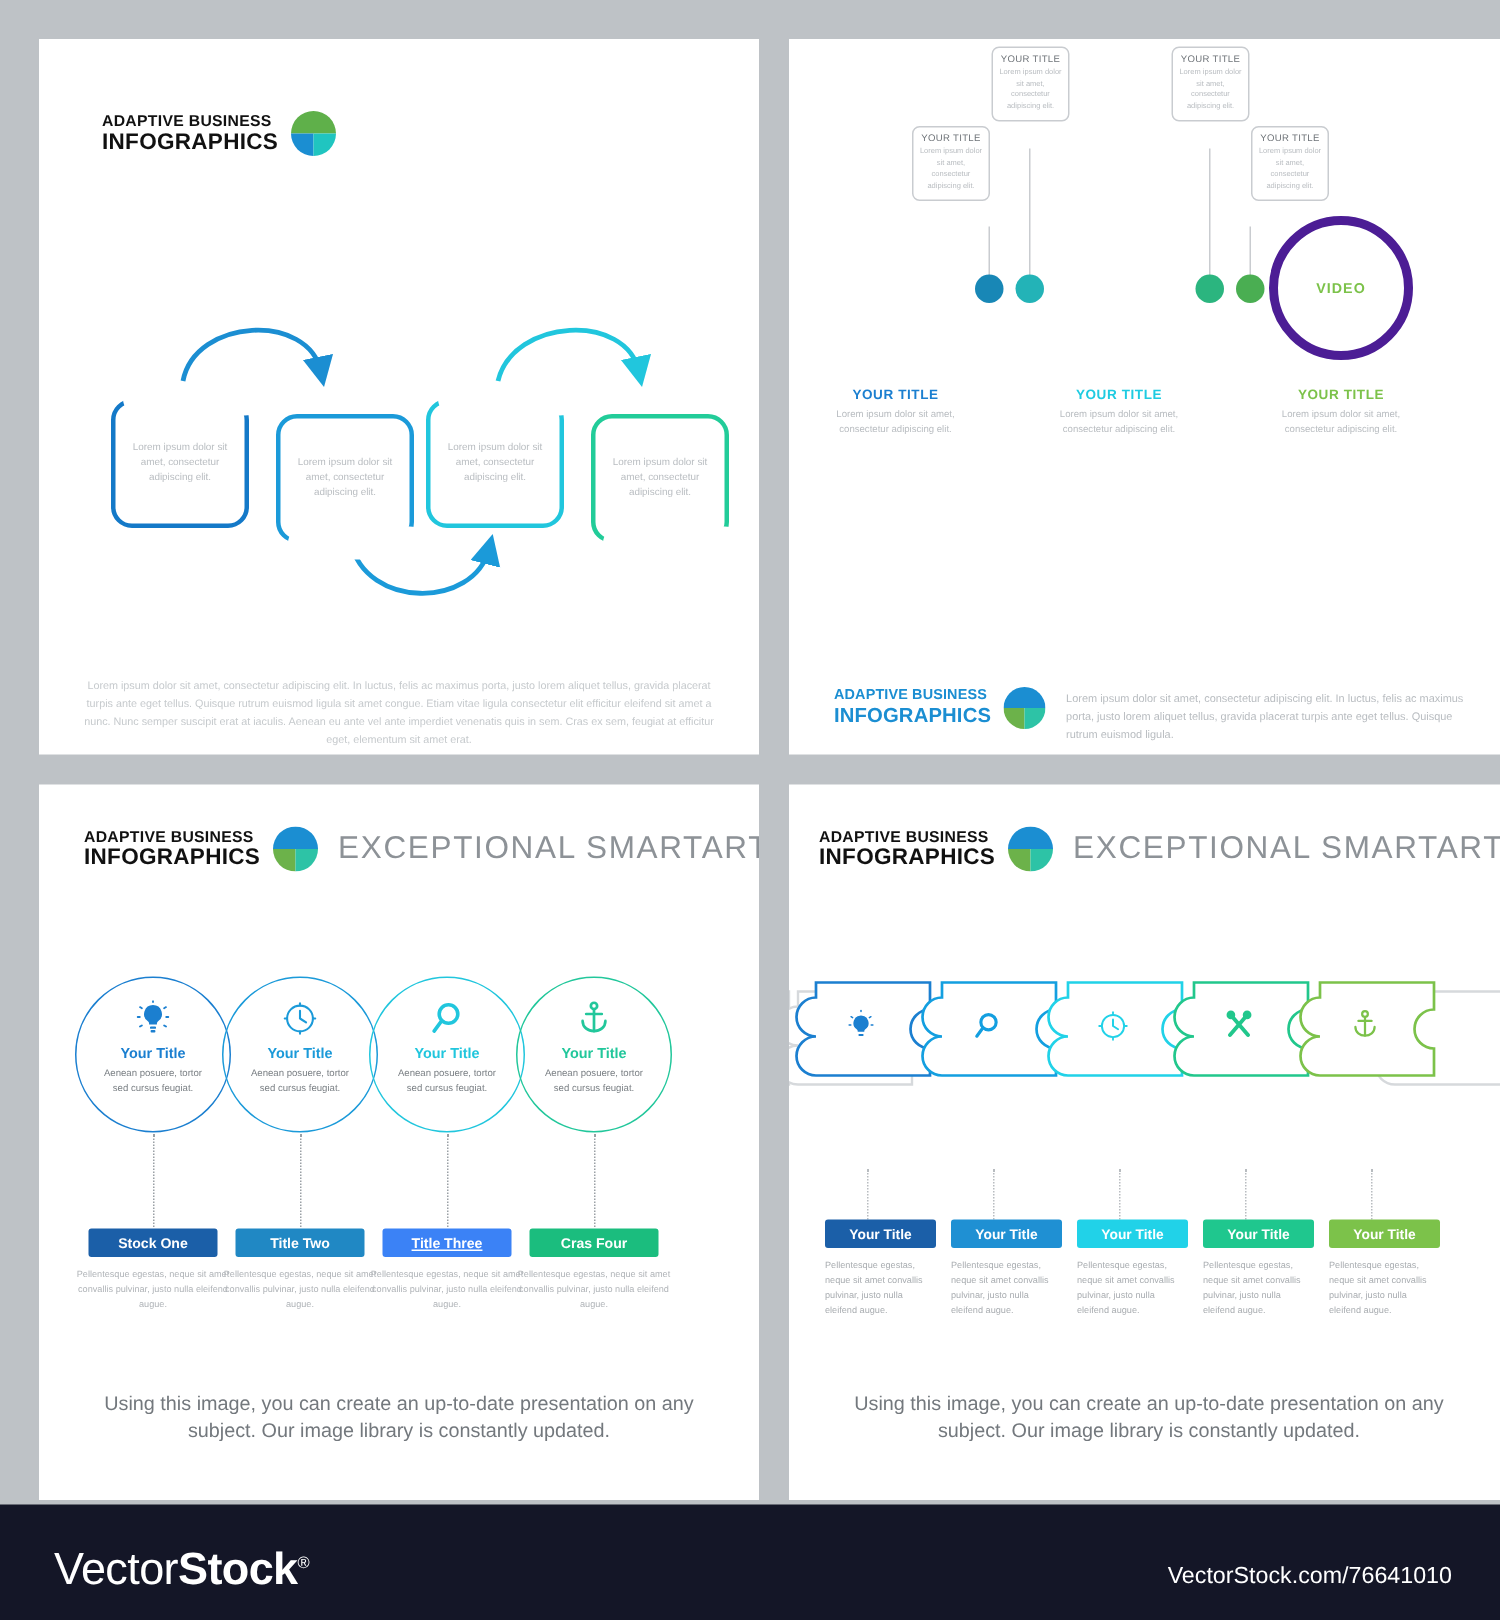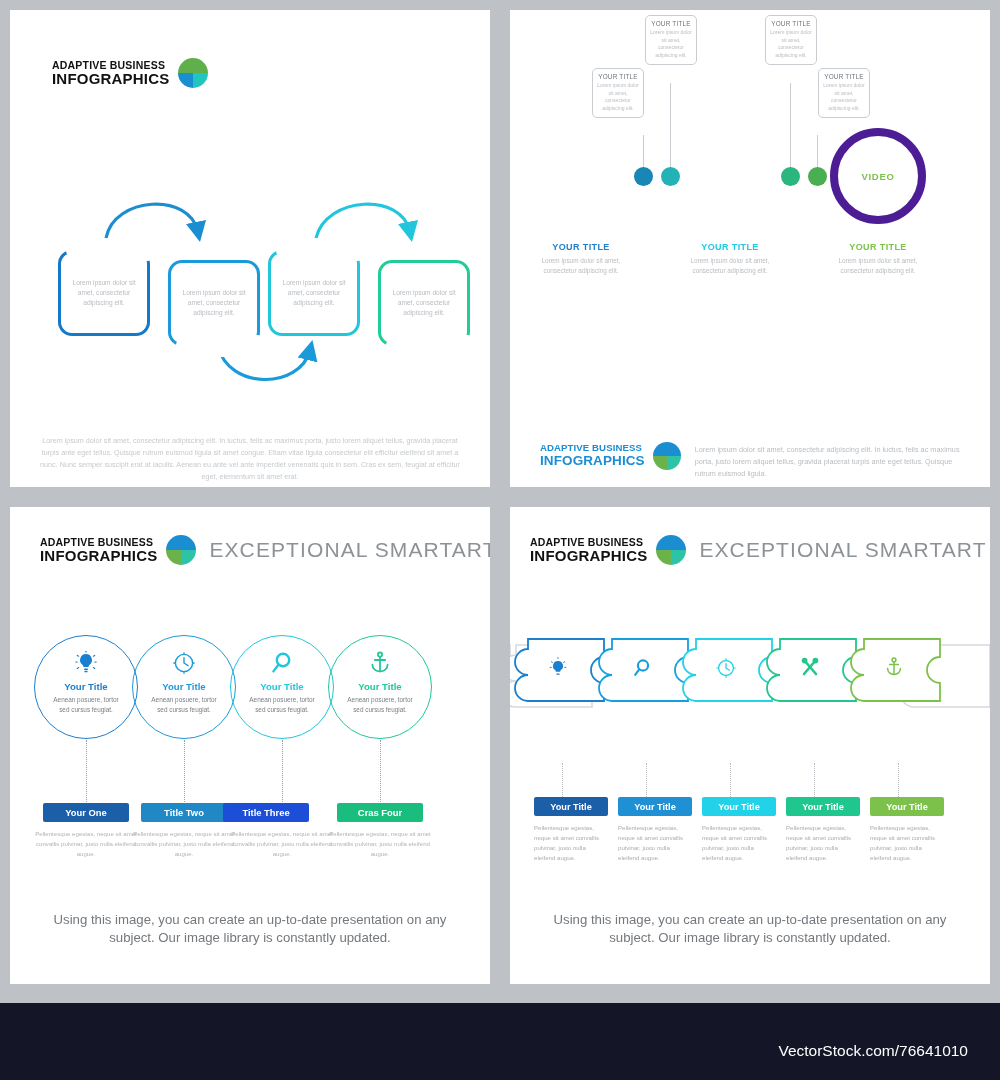--- a/index.html
+++ b/index.html
@@ -10,21 +10,21 @@
     overflow: hidden;
     position: relative;
   }
   .grid {
     position: absolute; left: 0; top: 0;
     width: 1000px; height: 995px;
     display: grid;
     grid-template-columns: 480px 480px;
     grid-template-rows: 477px 477px;
     gap: 20px 20px;
-    padding: 10px;
+    padding: 26px;
   }
   .panel {
     background: #ffffff;
     position: relative;
     overflow: hidden;
   }
 
   
   .hdr { position: absolute; display: flex; align-items: center; }
   .hdr-txt { line-height: 1.0; text-align: left; }
@@ -232,21 +232,21 @@
     <div class="callout" style="left:308px; top:58px;">
       <div class="ct">YOUR TITLE</div>
       <div class="cb">Lorem ipsum dolor sit amet, consectetur adipiscing elit.</div>
     </div>
 
     <div class="stem" style="left:133px; top:125px; height:45px;"></div>
     <div class="stem" style="left:160px; top:73px; height:97px;"></div>
     <div class="stem" style="left:280px; top:73px; height:97px;"></div>
     <div class="stem" style="left:307px; top:125px; height:45px;"></div>
 
-    <div class="ring" style="left:320px; top:118px; width:96px; height:96px; border:8px solid #4c1d95; color:#7cc24a;">
+    <div class="ring" style="left:320px; top:118px; width:96px; height:96px; border:6px solid #4c1d95; color:#7cc24a;">
       <span>VIDEO</span>
     </div>
 
     <div class="dot" style="left:124px; top:157px; width:19px; height:19px; background:#1887b6;"></div>
     <div class="dot" style="left:151px; top:157px; width:19px; height:19px; background:#23b3b7;"></div>
     <div class="dot" style="left:271px; top:157px; width:19px; height:19px; background:#2bb57f;"></div>
     <div class="dot" style="left:298px; top:157px; width:19px; height:19px; background:#4aae52;"></div>
 
     <div class="p2-col" style="left:16px; top:232px;">
       <div class="t" style="color:#1b7fd0;">YOUR TITLE</div>
@@ -354,23 +354,23 @@
       </div>
       <div class="t" style="color:#22c79b;">Your Title</div>
       <div class="d">Aenean posuere, tortor sed cursus feugiat.</div>
     </div>
 
     <div class="vdash" style="left:76px;  top:233px; height:62px;"></div>
     <div class="vdash" style="left:174px; top:233px; height:62px;"></div>
     <div class="vdash" style="left:272px; top:233px; height:62px;"></div>
     <div class="vdash" style="left:370px; top:233px; height:62px;"></div>
 
-    <div class="tbar" style="left:33px;  top:296px; background:#1b5fa8;">Your One</div>
+    <div class="tbar" style="left:33px;  top:296px; background:#1b5fa8;">Stock One</div>
     <div class="tbar" style="left:131px; top:296px; background:#2088c4;">Title Two</div>
-    <div class="tbar" style="left:213px; top:296px; background:#1d4ed8;">Title Three</div>
+    <div class="tbar" style="left:229px; top:296px; background:#3b82f6;text-decoration:underline;">Title Three</div>
     <div class="tbar" style="left:327px; top:296px; background:#1bbd7e;">Cras Four</div>
 
     <div class="tdesc" style="left:24px;  top:322px;">Pellentesque egestas, neque sit amet convallis pulvinar, justo nulla eleifend augue.</div>
     <div class="tdesc" style="left:122px; top:322px;">Pellentesque egestas, neque sit amet convallis pulvinar, justo nulla eleifend augue.</div>
     <div class="tdesc" style="left:220px; top:322px;">Pellentesque egestas, neque sit amet convallis pulvinar, justo nulla eleifend augue.</div>
     <div class="tdesc" style="left:318px; top:322px;">Pellentesque egestas, neque sit amet convallis pulvinar, justo nulla eleifend augue.</div>
 
     <div class="p34-caption">Using this image, you can create an up-to-date presentation on any subject. Our image library is constantly updated.</div>
   </div>
 
@@ -461,14 +461,17 @@
     <div class="p4desc" style="left:108px; top:316px;">Pellentesque egestas, neque sit amet convallis pulvinar, justo nulla eleifend augue.</div>
     <div class="p4desc" style="left:192px; top:316px;">Pellentesque egestas, neque sit amet convallis pulvinar, justo nulla eleifend augue.</div>
     <div class="p4desc" style="left:276px; top:316px;">Pellentesque egestas, neque sit amet convallis pulvinar, justo nulla eleifend augue.</div>
     <div class="p4desc" style="left:360px; top:316px;">Pellentesque egestas, neque sit amet convallis pulvinar, justo nulla eleifend augue.</div>
 
     <div class="p34-caption">Using this image, you can create an up-to-date presentation on any subject. Our image library is constantly updated.</div>
   </div>
 </div>
 
 <div class="footer">
+  <div class="vs-logo">
+    <span>Vector</span><span class="b">Stock</span><span class="r">®</span>
+  </div>
   <div class="vs-url">VectorStock.com/76641010</div>
 </div>
 
 </body></html>

